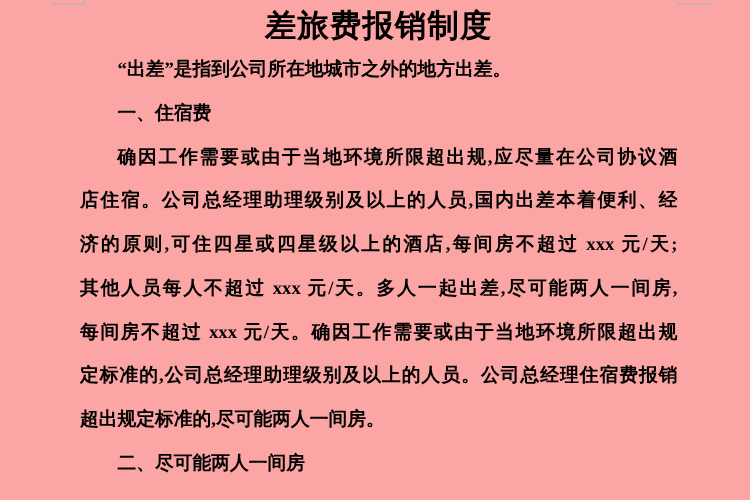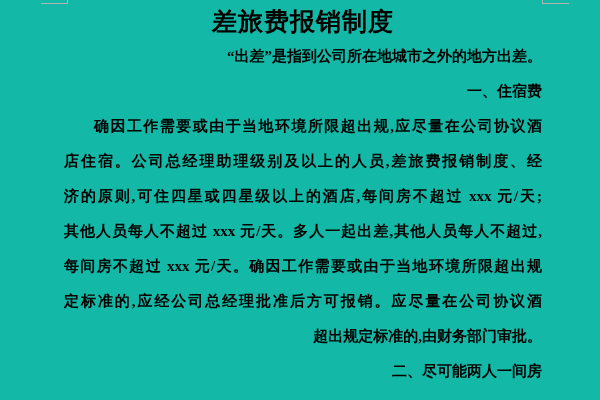--- a/index.html
+++ b/index.html
@@ -3,21 +3,21 @@
 <meta charset="utf-8">
 <style>
   html, body { margin: 0; padding: 0; }
   body { width: 600px; height: 400px; background: #ffffff; }
 
   .page {
     position: relative;
     width: 600px;
     height: 400px;
     overflow: hidden;
-    background: #14b8a6;
+    background: #fca5a5;
     color: #000000;
     font-family: "Liberation Serif", "DejaVu Serif", serif;
     font-weight: bold;
   }
 
   
   .crop {
     position: absolute;
     top: 0;
     width: 26px;
@@ -40,21 +40,21 @@
     text-align: center;
     letter-spacing: 1px;
     white-space: nowrap;
   }
 
   .line {
     font-size: 15px;
     line-height: 35px;
     height: 35px;
     overflow: hidden;
-    text-align: right;
+    text-align: left;
   }
 
   .indent { text-indent: 2em; }
 
   
   .just {
     text-align: justify;
     text-align-last: justify;
   }
 </style>
@@ -69,28 +69,28 @@
   <div class="content">
 
     <div class="title">差旅费报销制度</div>
 
     <div class="line indent">“出差”是指到公司所在地城市之外的地方出差。</div>
 
     <div class="line indent">一、住宿费</div>
 
     <div class="line just indent">确因工作需要或由于当地环境所限超出规,应尽量在公司协议酒</div>
 
-    <div class="line just">店住宿。公司总经理助理级别及以上的人员,差旅费报销制度、经</div>
+    <div class="line just">店住宿。公司总经理助理级别及以上的人员,国内出差本着便利、经</div>
 
     <div class="line just">济的原则,可住四星或四星级以上的酒店,每间房不超过 xxx 元/天;</div>
 
-    <div class="line just">其他人员每人不超过 xxx 元/天。多人一起出差,其他人员每人不超过,</div>
+    <div class="line just">其他人员每人不超过 xxx 元/天。多人一起出差,尽可能两人一间房,</div>
 
     <div class="line just">每间房不超过 xxx 元/天。确因工作需要或由于当地环境所限超出规</div>
 
-    <div class="line just">定标准的,应经公司总经理批准后方可报销。应尽量在公司协议酒</div>
+    <div class="line just">定标准的,公司总经理助理级别及以上的人员。公司总经理住宿费报销</div>
 
-    <div class="line">超出规定标准的,由财务部门审批。</div>
+    <div class="line">超出规定标准的,尽可能两人一间房。</div>
 
     <div class="line indent">二、尽可能两人一间房</div>
 
   </div>
 </div>
 
 </body></html>

